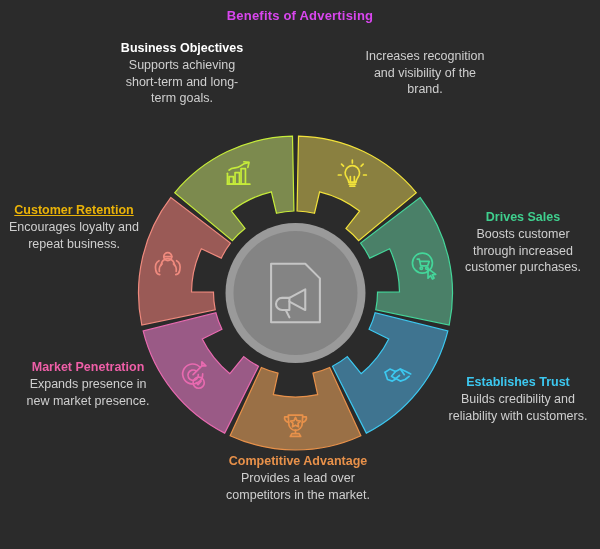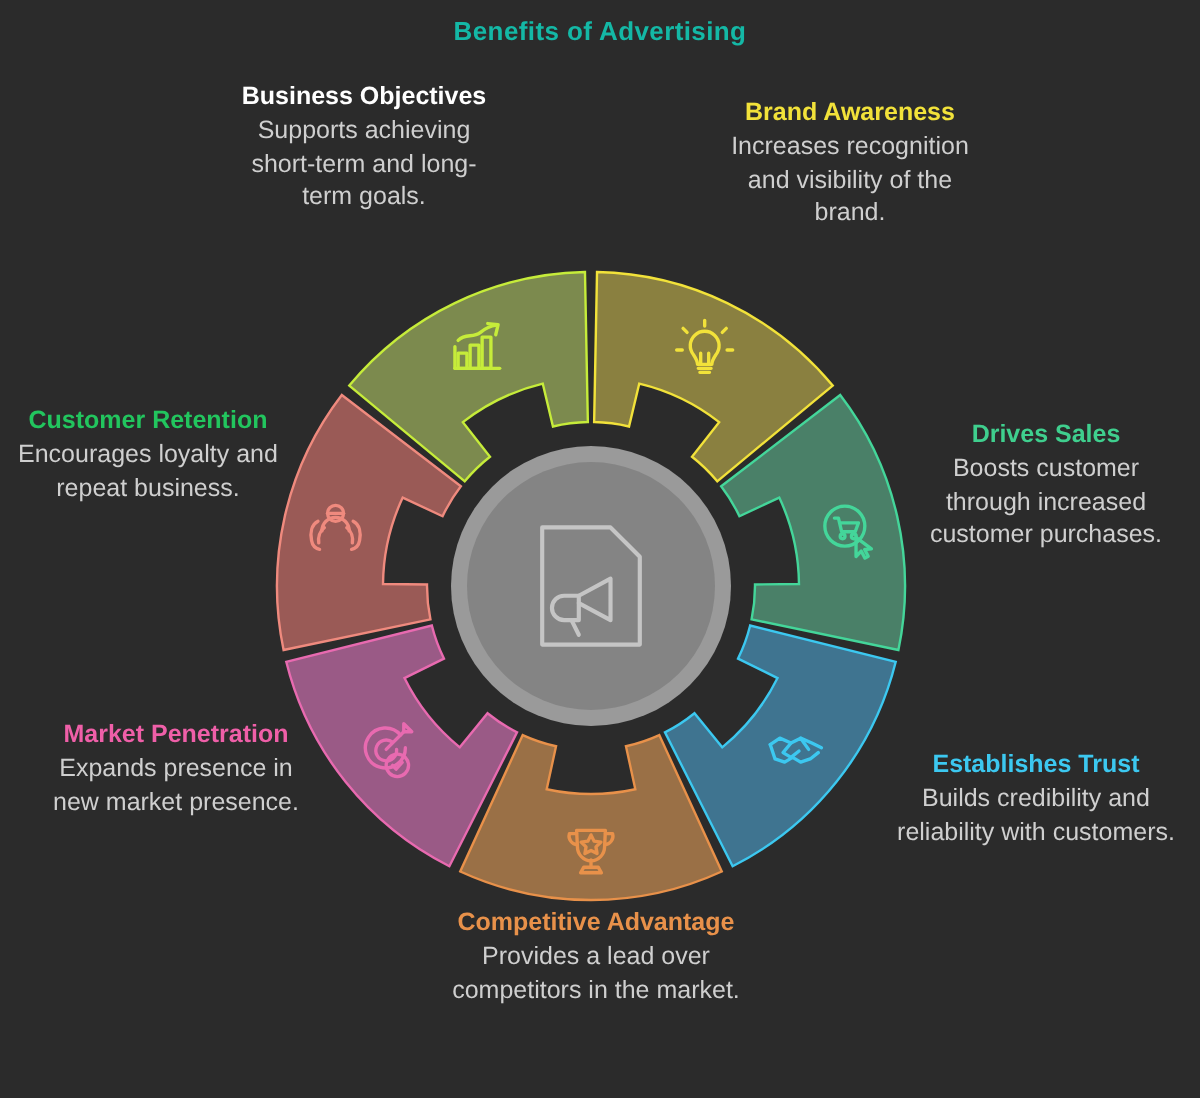--- a/index.html
+++ b/index.html
@@ -5,21 +5,21 @@
   html,body{margin:0;padding:0;}
   body{
     width:600px;height:549px;
     background:#2b2b2b;
     font-family:"Liberation Sans","DejaVu Sans",sans-serif;
     overflow:hidden;position:relative;
   }
   #page-title{
     position:absolute;left:0;top:8px;width:600px;
     text-align:center;
-    font-size:13px;font-weight:bold;color:#14b8a6;
+    font-size:13px;font-weight:bold;color:#d946ef;
     letter-spacing:.2px;
   }
   .wheel{position:absolute;left:0;top:0;width:600px;height:549px;}
   .label-block{
     position:absolute;
     text-align:center;
     line-height:1.32;
   }
   .label-title{
     font-size:12.5px;font-weight:bold;
@@ -174,21 +174,20 @@
     <path d="M -8 14 L -5 20"></path>
   </g>
 </svg>
 
 <div class="label-block" id="lbl-business-objectives">
   <div class="label-title" style="color: #ffffff;">Business Objectives</div>
   <div class="label-desc">Supports achieving short-term and long-term goals.</div>
 </div>
 
 <div class="label-block" id="lbl-brand-awareness">
-  <div class="label-title" style="color: rgb(242, 226, 58);">Brand Awareness</div>
   <div class="label-desc">Increases recognition and visibility of the brand.</div>
 </div>
 
 <div class="label-block" id="lbl-drives-sales">
   <div class="label-title" style="color: rgb(63, 207, 142);">Drives Sales</div>
   <div class="label-desc">Boosts customer through increased customer purchases.</div>
 </div>
 
 <div class="label-block" id="lbl-establishes-trust">
   <div class="label-title" style="color: rgb(60, 200, 240);">Establishes Trust</div>
@@ -199,15 +198,15 @@
   <div class="label-title" style="color: rgb(232, 145, 74);">Competitive Advantage</div>
   <div class="label-desc">Provides a lead over competitors in the market.</div>
 </div>
 
 <div class="label-block" id="lbl-market-penetration">
   <div class="label-title" style="color: rgb(239, 95, 168);">Market Penetration</div>
   <div class="label-desc">Expands presence in new market presence.</div>
 </div>
 
 <div class="label-block" id="lbl-customer-retention">
-  <div class="label-title" style="color: #22c55e;">Customer Retention</div>
+  <div class="label-title" style="color: #eab308; text-decoration: underline;">Customer Retention</div>
   <div class="label-desc">Encourages loyalty and repeat business.</div>
 </div>
 
 </body></html>

